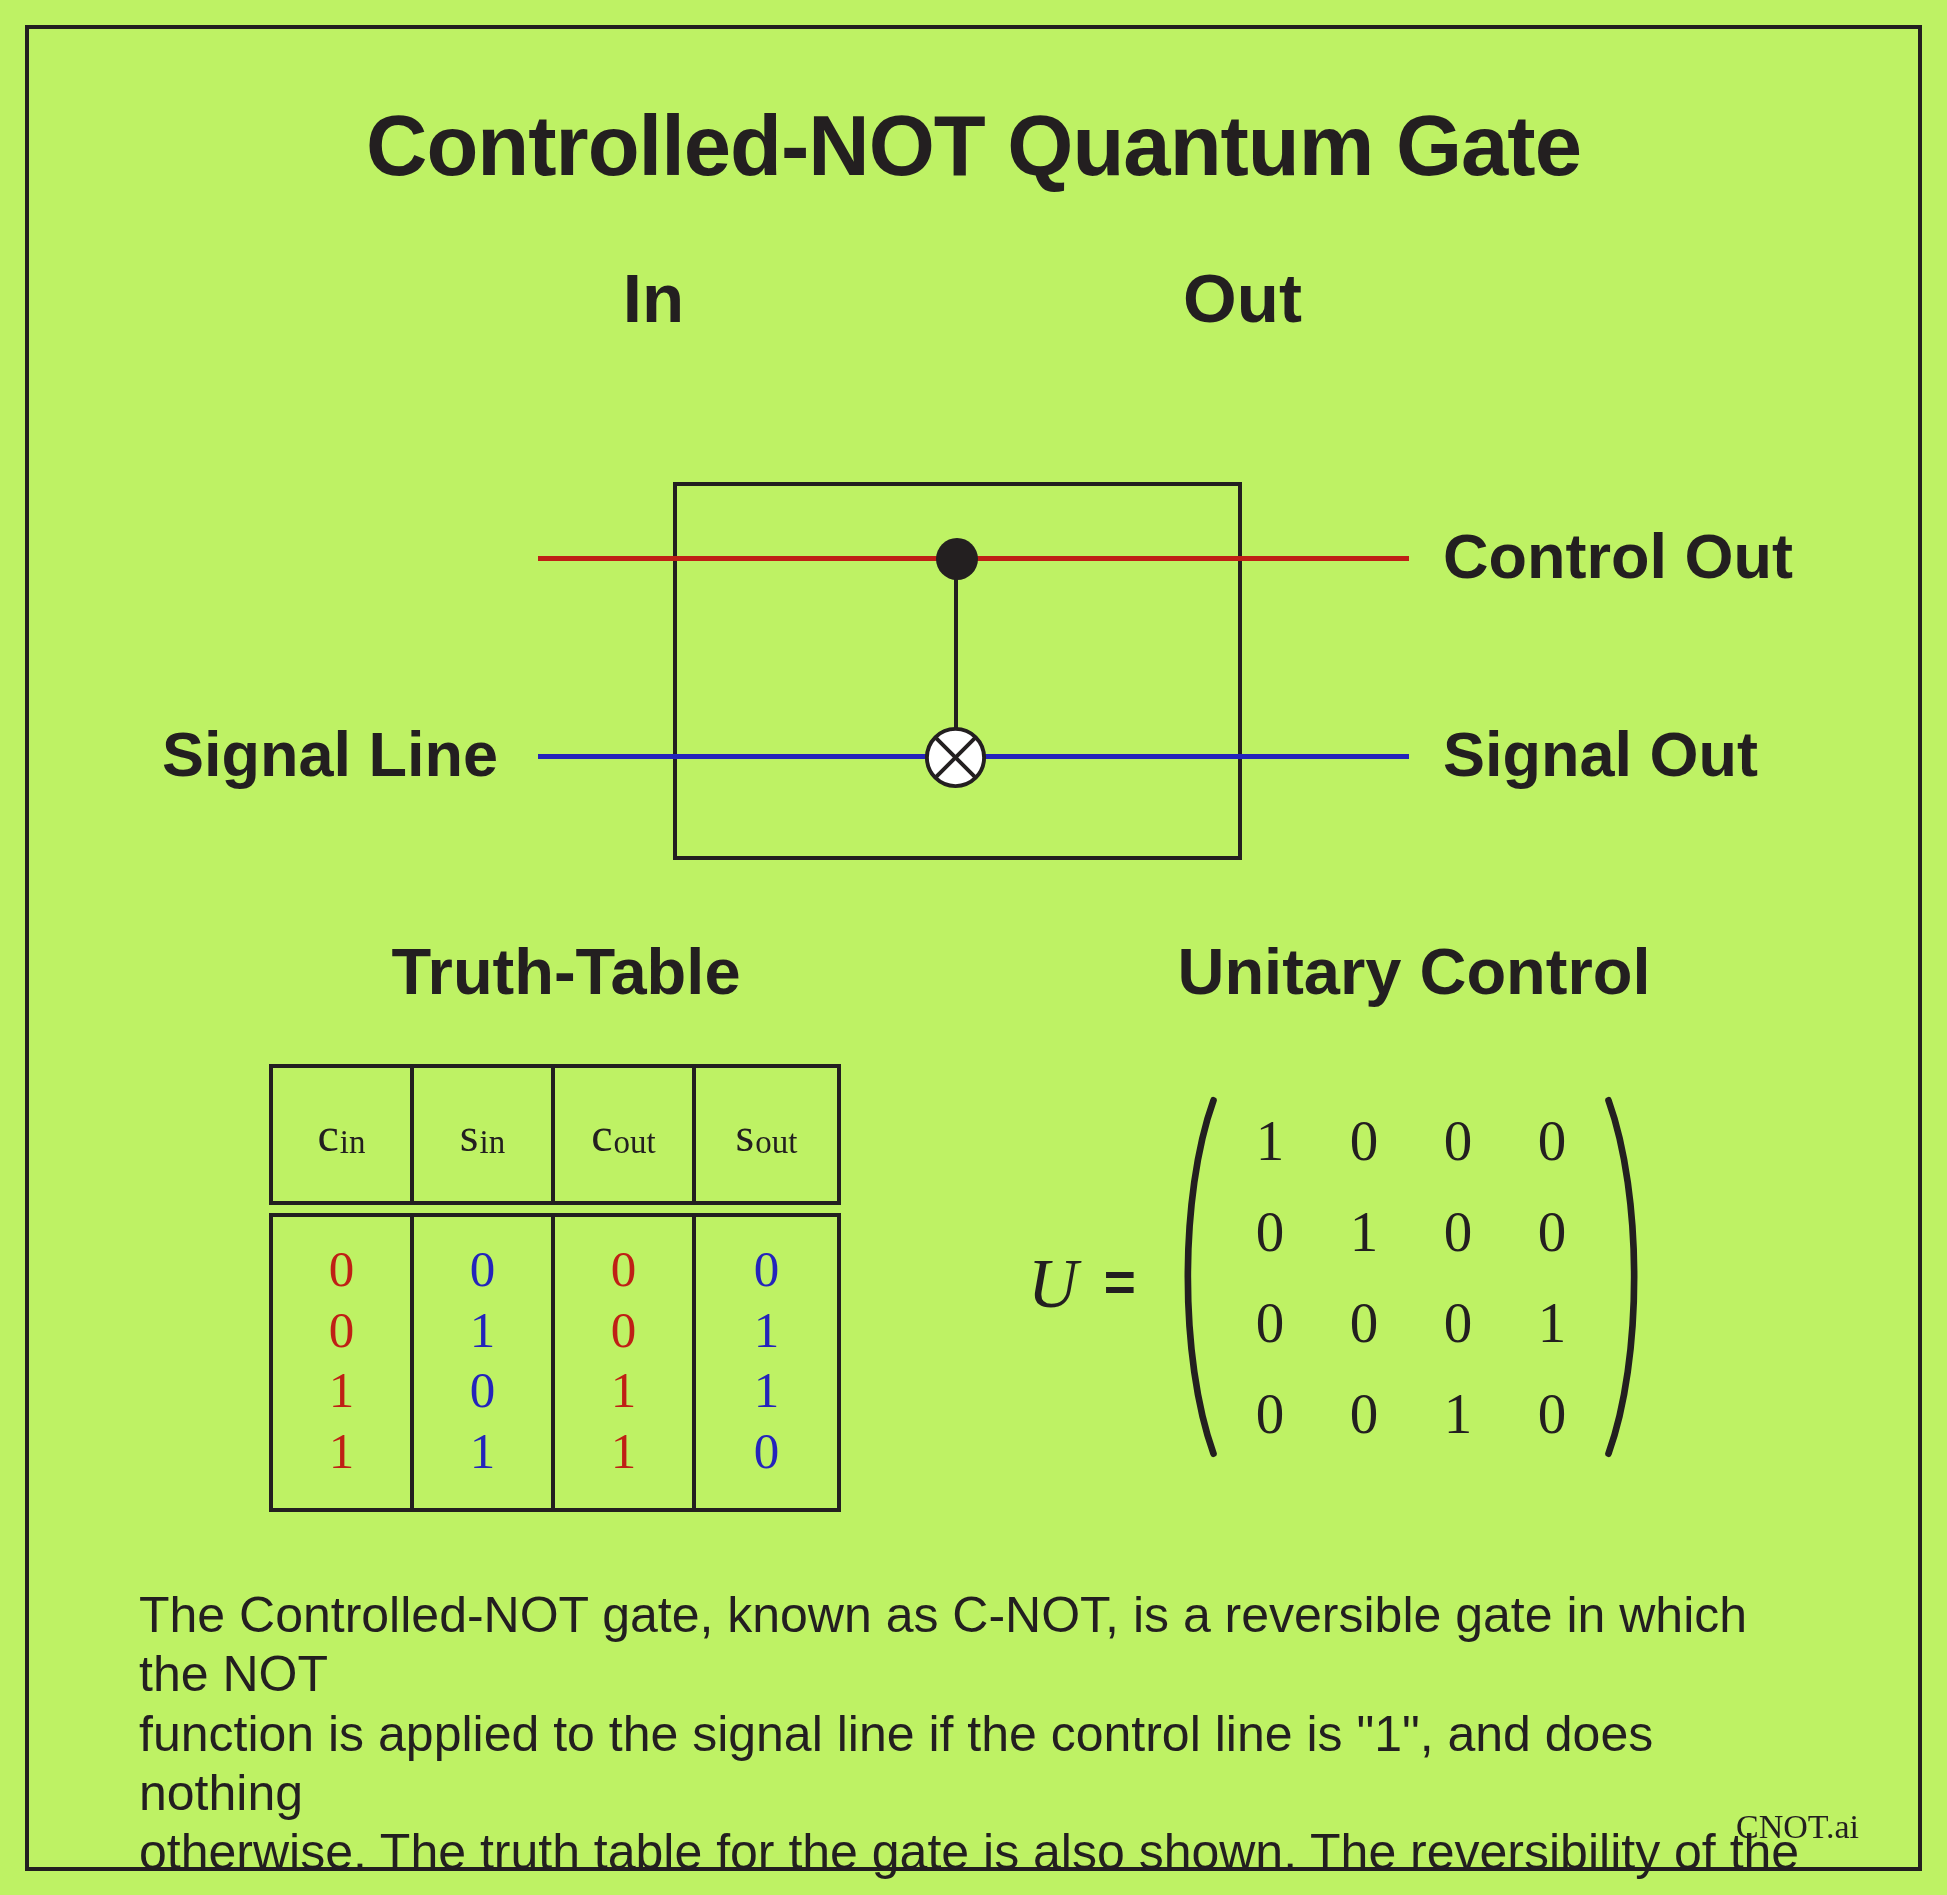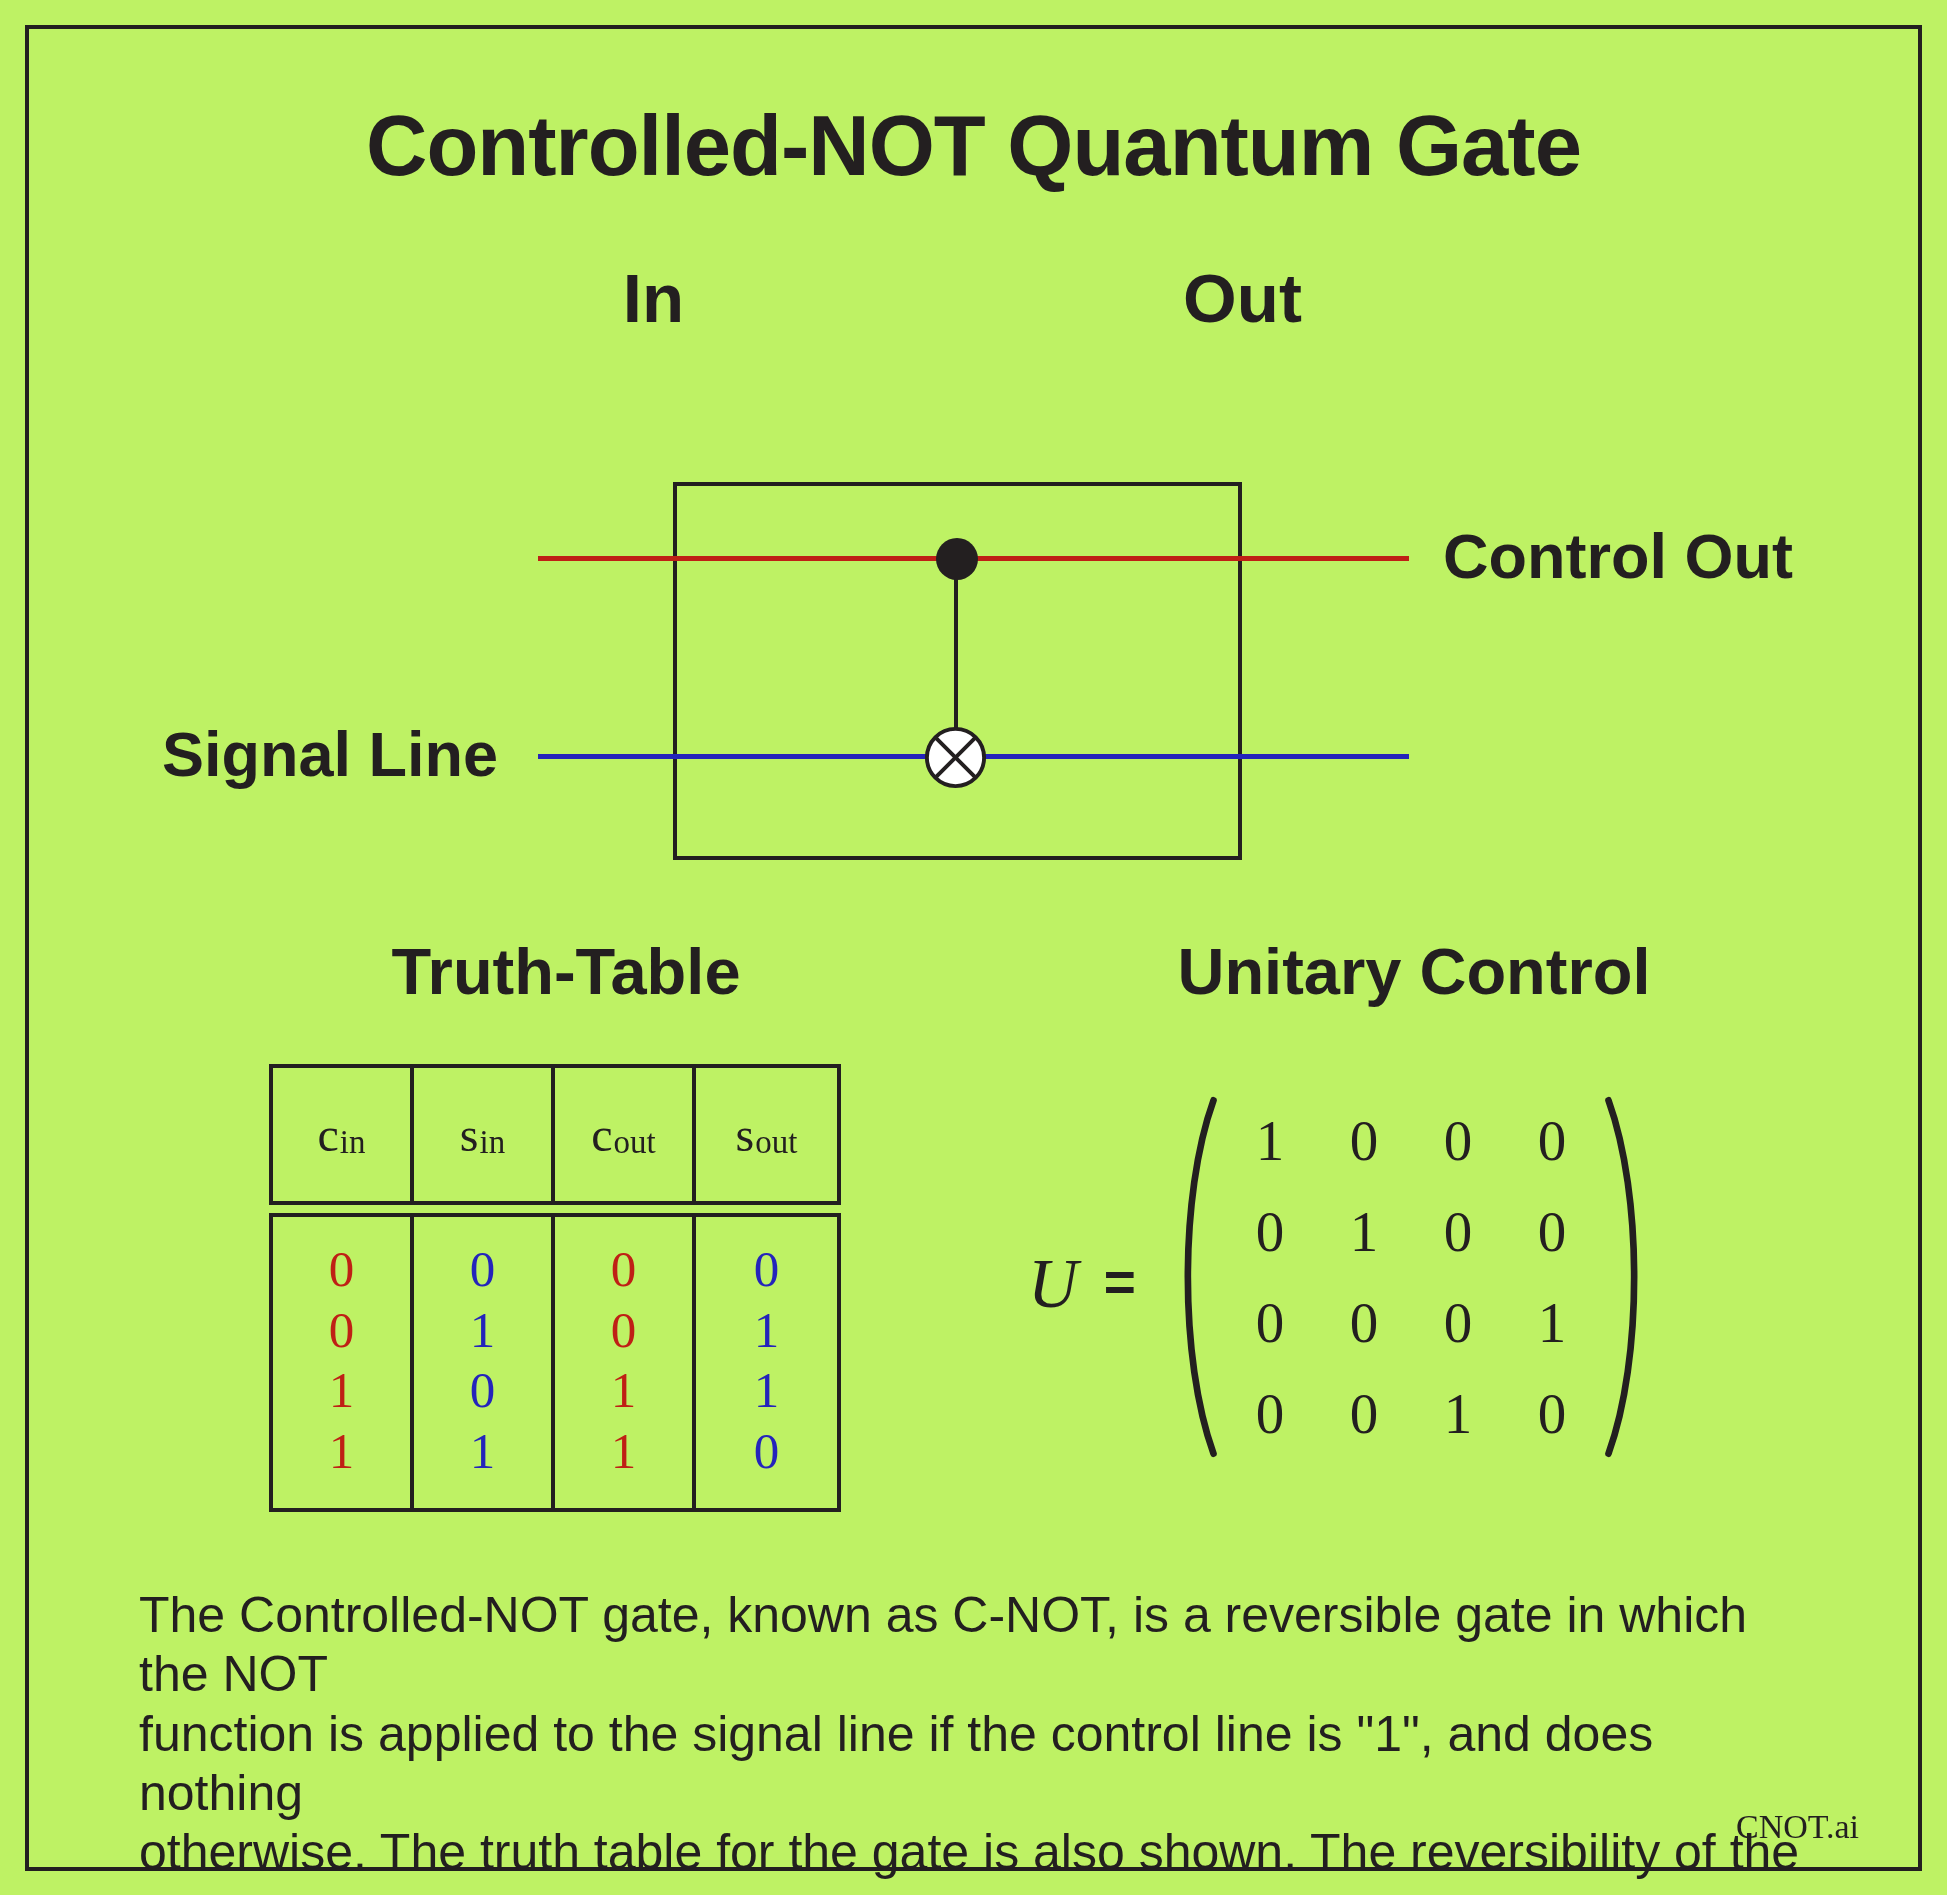--- a/index.html
+++ b/index.html
@@ -204,20 +204,21 @@
   <div class="xor">
     <svg viewBox="0 0 100 100">
       <circle cx="50" cy="50" r="44" fill="#ffffff" stroke="#231f20" stroke-width="6"></circle>
       <line x1="19" y1="19" x2="81" y2="81" stroke="#231f20" stroke-width="6"></line>
       <line x1="81" y1="19" x2="19" y2="81" stroke="#231f20" stroke-width="6"></line>
     </svg>
   </div>
 
   <div class="line-label control-out-label">Control Out</div>
   <div class="line-label signal-line-label">Signal Line</div>
+  <div class="line-label signal-out-label">Signal Out</div>
 
   <div class="section-title tt-title">Truth-Table</div>
 
   <div class="truth-table">
     <div class="tt-header">
       <div class="tt-hcell">
           <span>c</span>
           <sub>in</sub>
         </div>
       <div class="tt-hcell">

